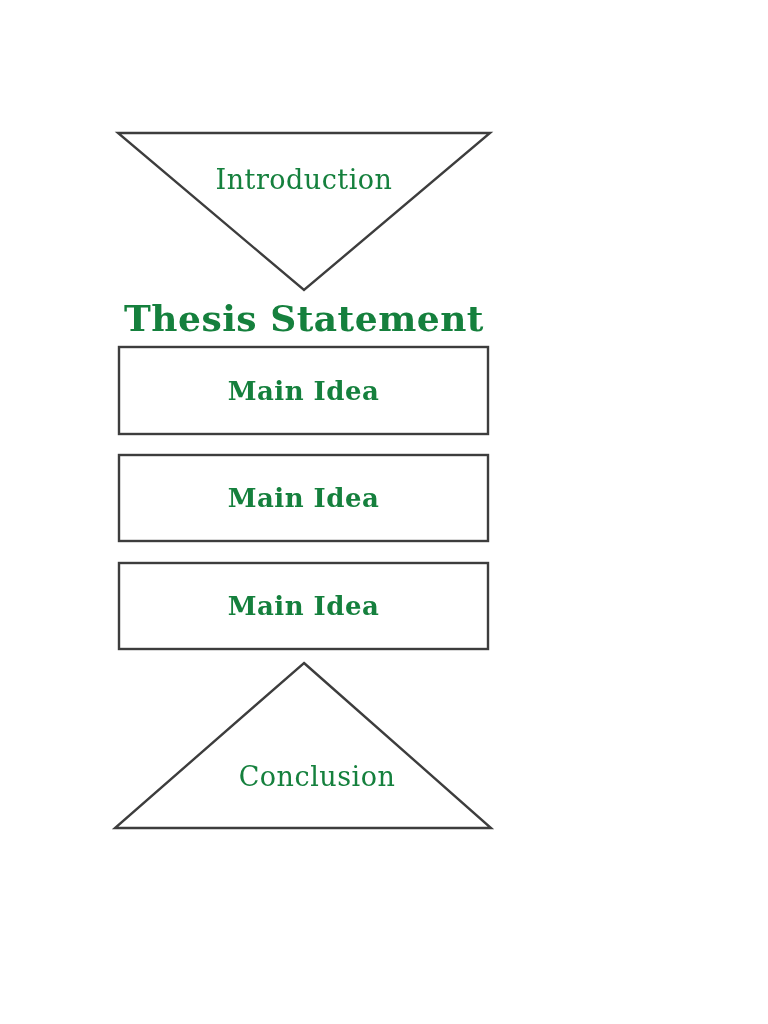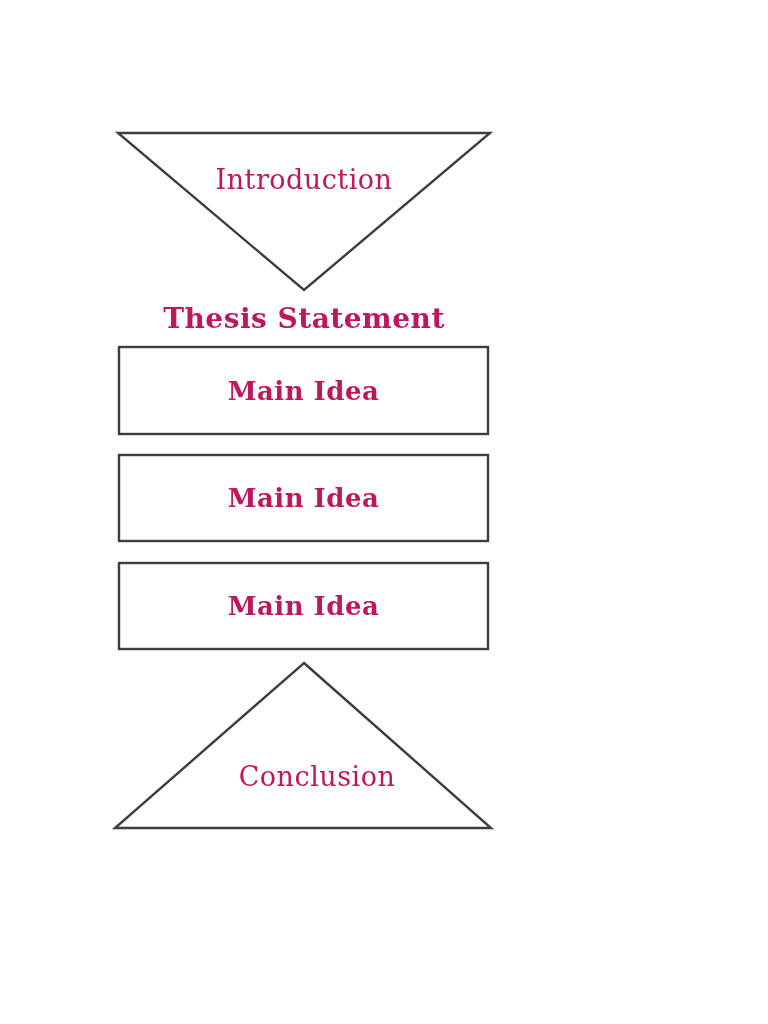--- a/index.html
+++ b/index.html
@@ -21,38 +21,38 @@
     top: 0;
     width: 768px;
     height: 1024px;
   }
   .label {
     position: absolute;
     display: flex;
     align-items: center;
     justify-content: center;
     text-align: center;
-    color: #be185d;
+    color: #15803d;
     letter-spacing: 0.5px;
     white-space: nowrap;
   }
   .label-introduction {
     left: 118px;
     top: 160px;
     width: 372px;
     height: 38px;
     font-size: 27px;
     font-weight: 400;
   }
   .label-thesis {
     left: 118px;
     top: 300px;
     width: 372px;
     height: 36px;
-    font-size: 28px;
+    font-size: 36px;
     font-weight: 700;
   }
   .label-main-idea-1 {
     left: 119px;
     top: 347px;
     width: 369px;
     height: 87px;
     font-size: 26px;
     font-weight: 600;
   }

